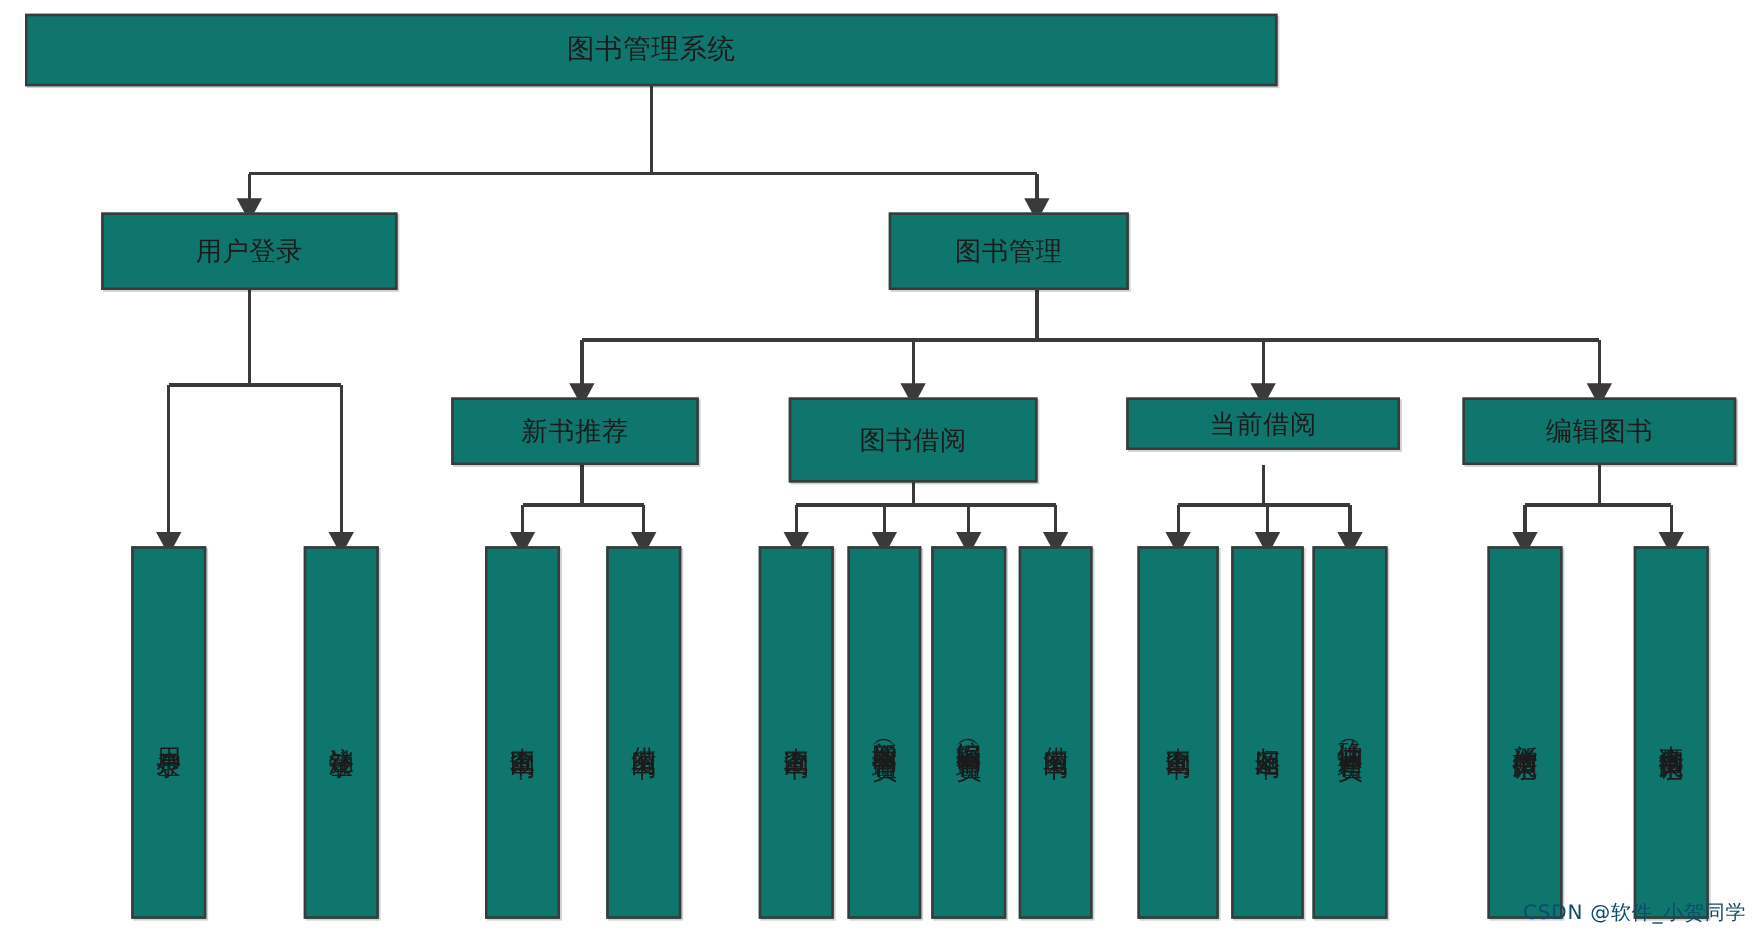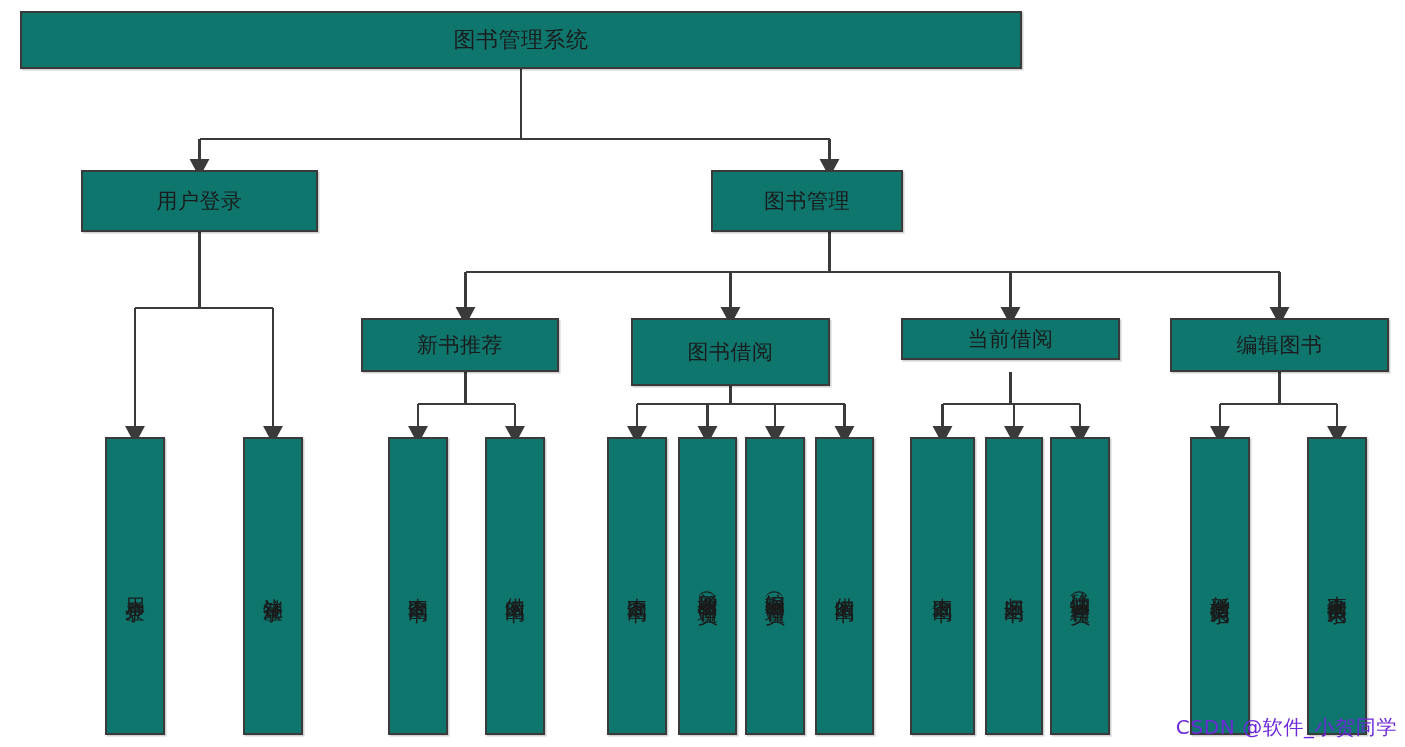--- a/index.html
+++ b/index.html
@@ -57,22 +57,22 @@
     letter-spacing: 2px;
     line-height: 1.05;
   }
   .node-box.root .node-label {
     font-size: 22px;
   }
   #watermark {
     position: absolute;
     right: 8px;
     bottom: 6px;
-    font-size: 20px;
-    color: #6d28d9;
+    font-size: 16px;
+    color: #0c4a6e;
     letter-spacing: 0.6px;
     user-select: none;
     white-space: nowrap;
   }
 </style>
 </head>
 <body>
 
 <div id="diagram-root">
   <svg id="tree-svg" viewBox="0 0 1405 747" xmlns="http://www.w3.org/2000/svg">

